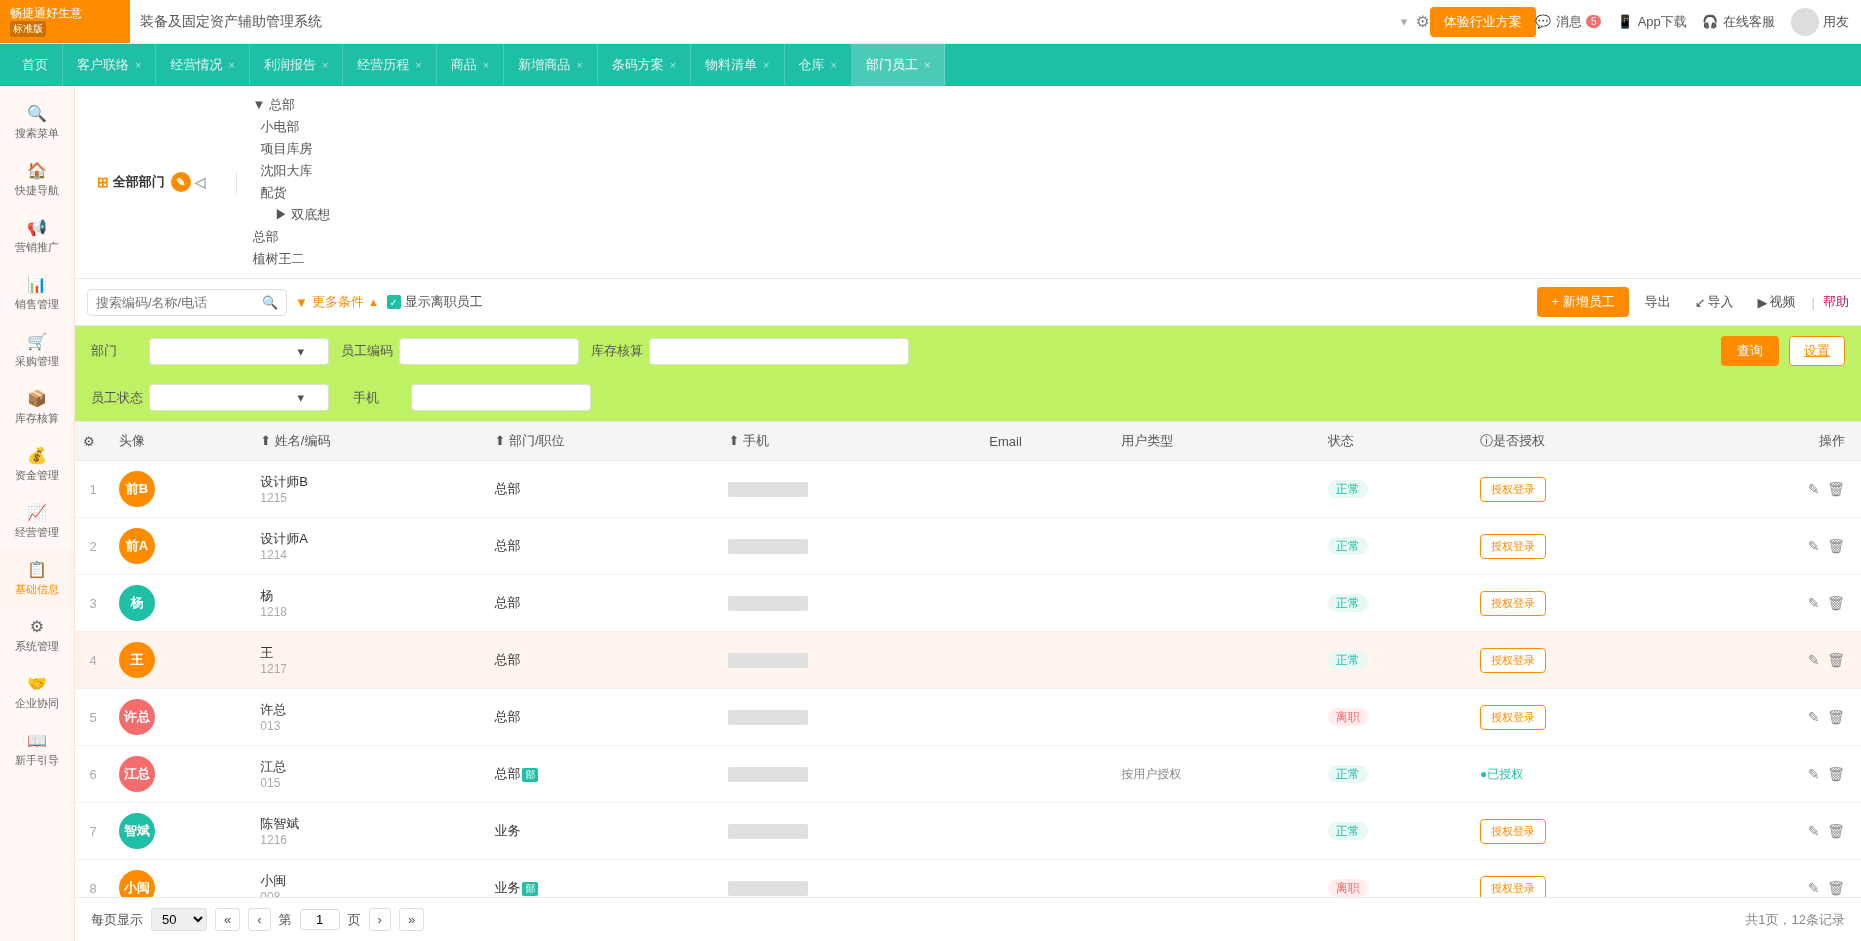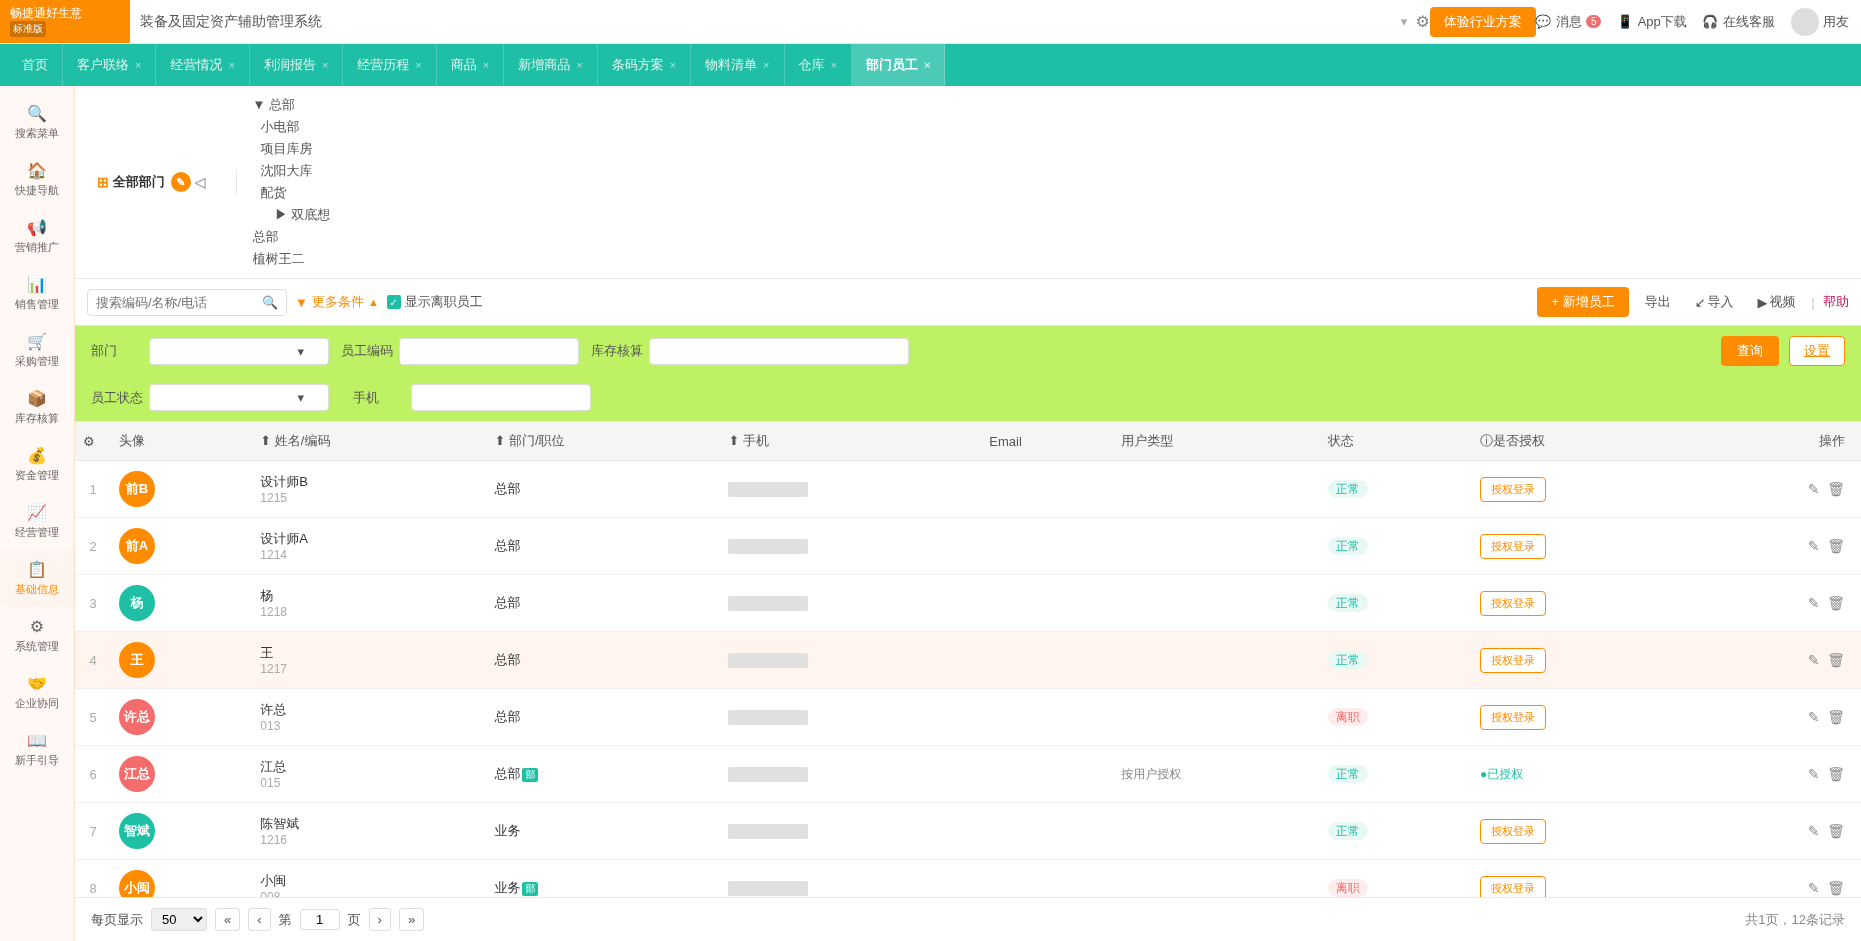--- a/index.html
+++ b/index.html
@@ -29,21 +29,21 @@
       display: flex; align-items: center; height: 42px;
       background: #1ebfa5; padding: 0 8px;
     }
     .nav-tab {
       padding: 0 14px; height: 100%; display: flex; align-items: center;
       color: rgba(255,255,255,0.85); cursor: pointer; font-size: 13px;
       border-right: 1px solid rgba(255,255,255,0.2); position: relative;
       white-space: nowrap;
     }
     .nav-tab:first-child { border-left: none; }
-    .nav-tab.active { background: rgba(255,255,255,0.2); color: #fff; font-weight: bold; }
+    .nav-tab.active { background: rgba(255,255,255,0.2); color: #fff; font-weight: normal; }
     .nav-tab .close-x { margin-left: 6px; font-size: 11px; opacity: 0.7; }
 
     
     .main-layout { display: flex; height: calc(100vh - 86px); overflow: hidden; }
 
     
     .left-nav { width: 75px; background: #fff8f5; border-right: 1px solid #ffe0cc; overflow-y: auto; flex-shrink: 0; display: flex; flex-direction: column; align-items: center; padding-top: 8px; }
     .left-nav-item { width: 100%; padding: 10px 4px; display: flex; flex-direction: column; align-items: center; gap: 3px; cursor: pointer; color: #666; font-size: 11px; text-align: center; }
     .left-nav-item.active { color: #ff8c00; }
     .left-nav-item .nav-icon { font-size: 16px; }

